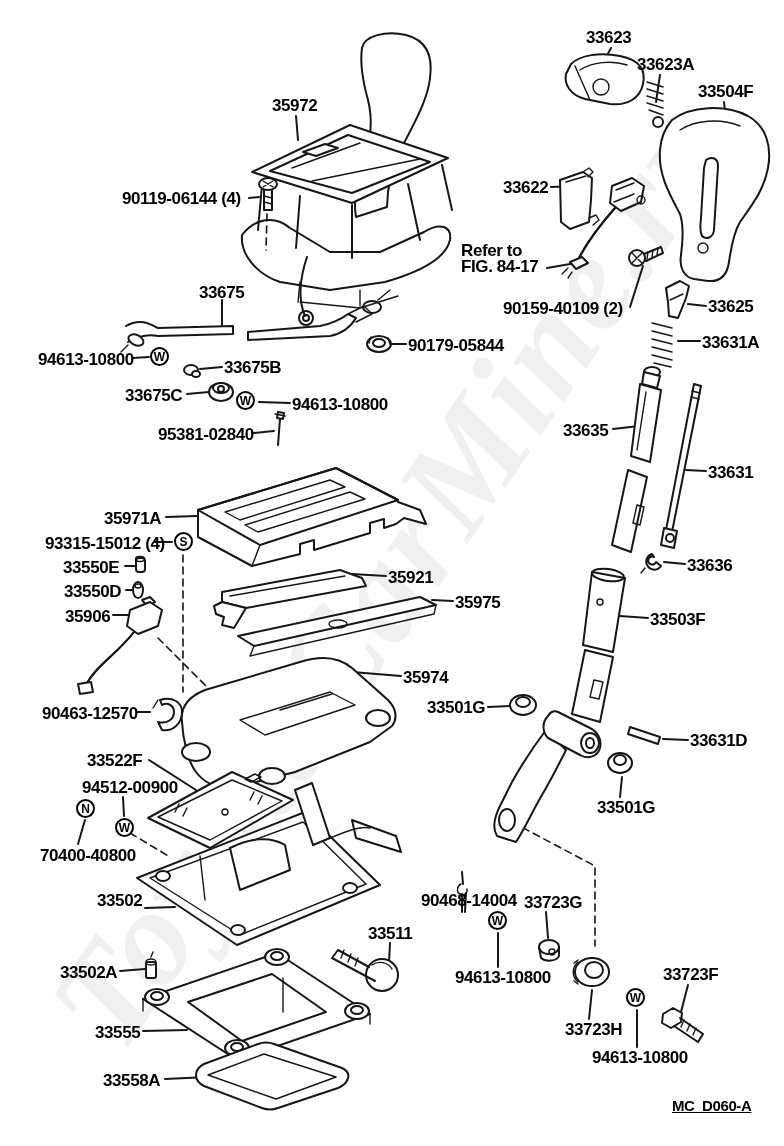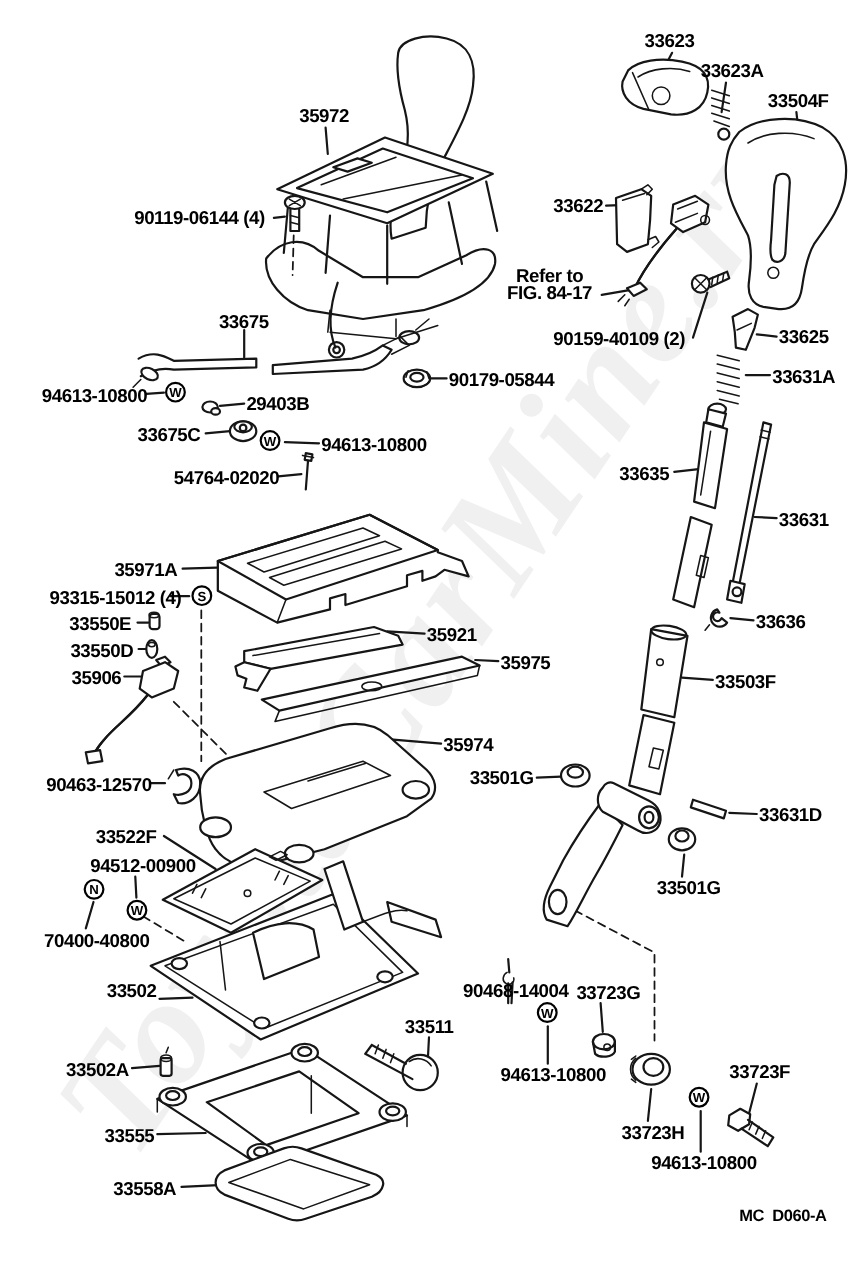--- a/index.html
+++ b/index.html
@@ -8,23 +8,23 @@
   .watermark{position:absolute;left:392px;top:573px;transform:translate(-50%,-50%) rotate(-56deg);
          font:bold italic 138px "Liberation Serif",serif;color:rgba(60,60,60,0.08);
          white-space:nowrap;letter-spacing:3px;pointer-events:none;}
   svg.canvas{position:absolute;left:0;top:0;}
   svg.canvas *{stroke:#161616;stroke-width:2;fill:none;stroke-linecap:round;stroke-linejoin:round;}
   svg.canvas .wf{fill:#fff;}
   svg.canvas .thin{stroke-width:1.4;}
   svg.canvas .leader{stroke-width:1.6;}
   svg.canvas .dash{stroke-width:1.6;stroke-dasharray:7 5;}
   .lbl{position:absolute;font:bold 17px "Liberation Sans",sans-serif;letter-spacing:-0.4px;
-       color:#000;white-space:nowrap;line-height:17px;text-align:center;}
+       color:#000;white-space:nowrap;line-height:17px;}
   .note{line-height:16px;}
-  .figcode{font:bold 15px "Liberation Sans",sans-serif;white-space:pre;}
+  .figcode{font:bold 15px "Liberation Sans",sans-serif;white-space:pre;text-decoration:underline;}
   .cm{position:absolute;width:19px;height:19px;border:2.5px solid #000;border-radius:50%;
       background:#fff;display:flex;align-items:center;justify-content:center;
       font:bold 12px "Liberation Sans",sans-serif;color:#000;box-sizing:border-box;}
 </style>
 </head>
 <body>
 
 <div class="stage">
 
   <div class="watermark">ToyotaCarMine.ru</div>
@@ -356,24 +356,24 @@
   <div class="lbl note" style="left:461px;top:243px">
     <div>Refer to</div>
     <div>FIG. 84-17</div>
   </div>
   <div class="lbl" style="left:503px;top:300px">90159-40109 (2)</div>
   <div class="lbl" style="left:708px;top:298px">33625</div>
   <div class="lbl" style="left:702px;top:334px">33631A</div>
   <div class="lbl" style="left:408px;top:337px">90179-05844</div>
   <div class="lbl" style="left:199px;top:284px">33675</div>
   <div class="lbl" style="left:38px;top:351px">94613-10800</div>
-  <div class="lbl" style="left:224px;top:359px">29403B</div>
+  <div class="lbl" style="left:224px;top:359px">33675B</div>
   <div class="lbl" style="left:125px;top:387px">33675C</div>
   <div class="lbl" style="left:292px;top:396px">94613-10800</div>
-  <div class="lbl" style="left:158px;top:426px">54764-02020</div>
+  <div class="lbl" style="left:158px;top:426px">95381-02840</div>
   <div class="lbl" style="left:563px;top:422px">33635</div>
   <div class="lbl" style="left:708px;top:464px">33631</div>
   <div class="lbl" style="left:687px;top:557px">33636</div>
   <div class="lbl" style="left:650px;top:611px">33503F</div>
   <div class="lbl" style="left:104px;top:510px">35971A</div>
   <div class="lbl" style="left:45px;top:535px">93315-15012 (4)</div>
   <div class="lbl" style="left:63px;top:559px">33550E</div>
   <div class="lbl" style="left:64px;top:583px">33550D</div>
   <div class="lbl" style="left:65px;top:608px">35906</div>
   <div class="lbl" style="left:388px;top:569px">35921</div>

